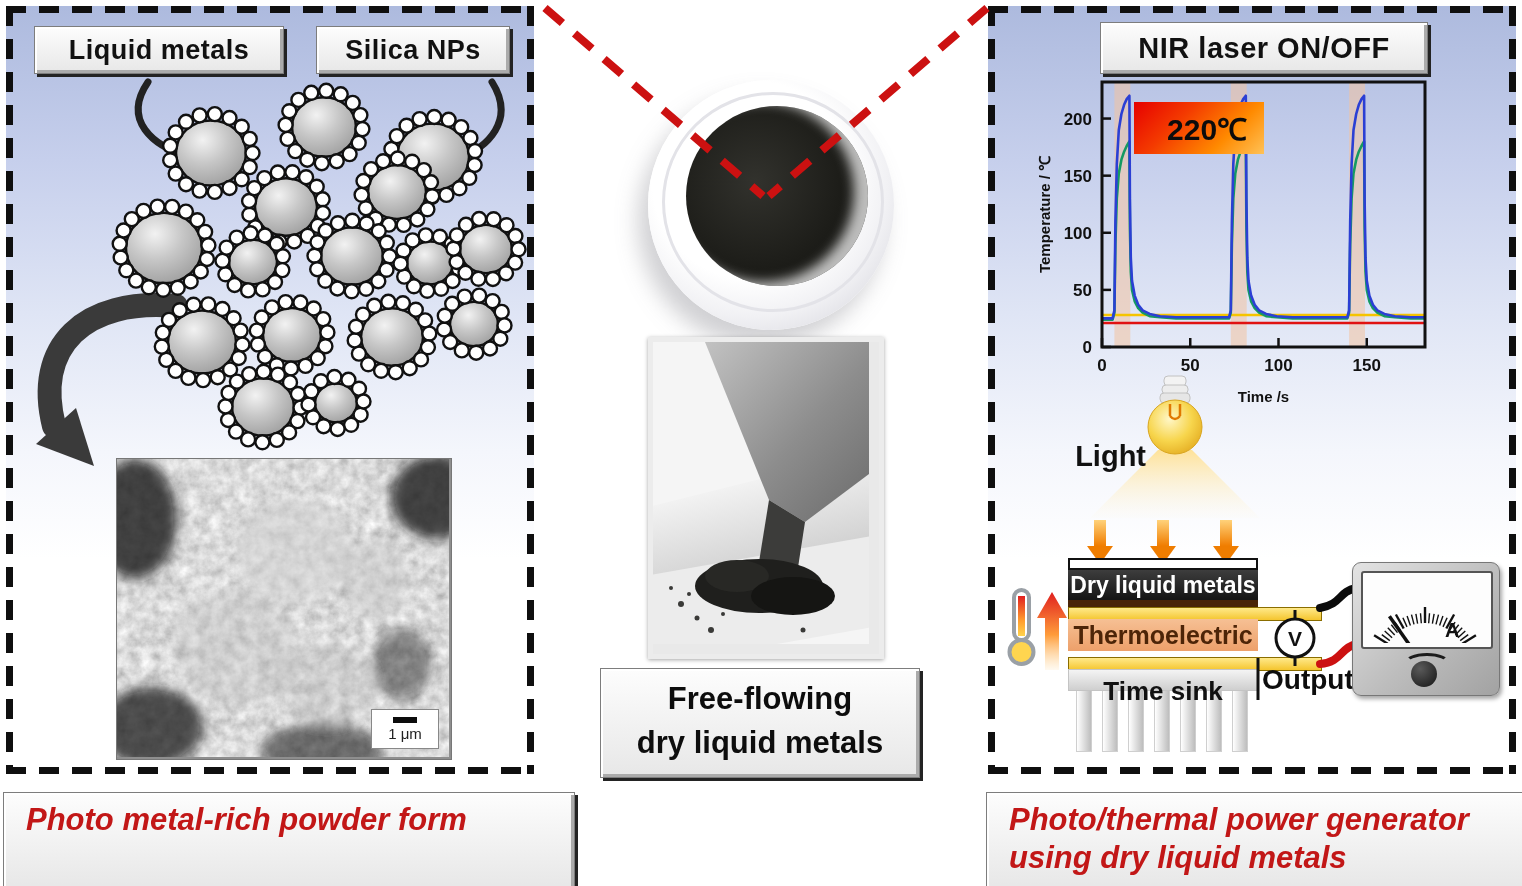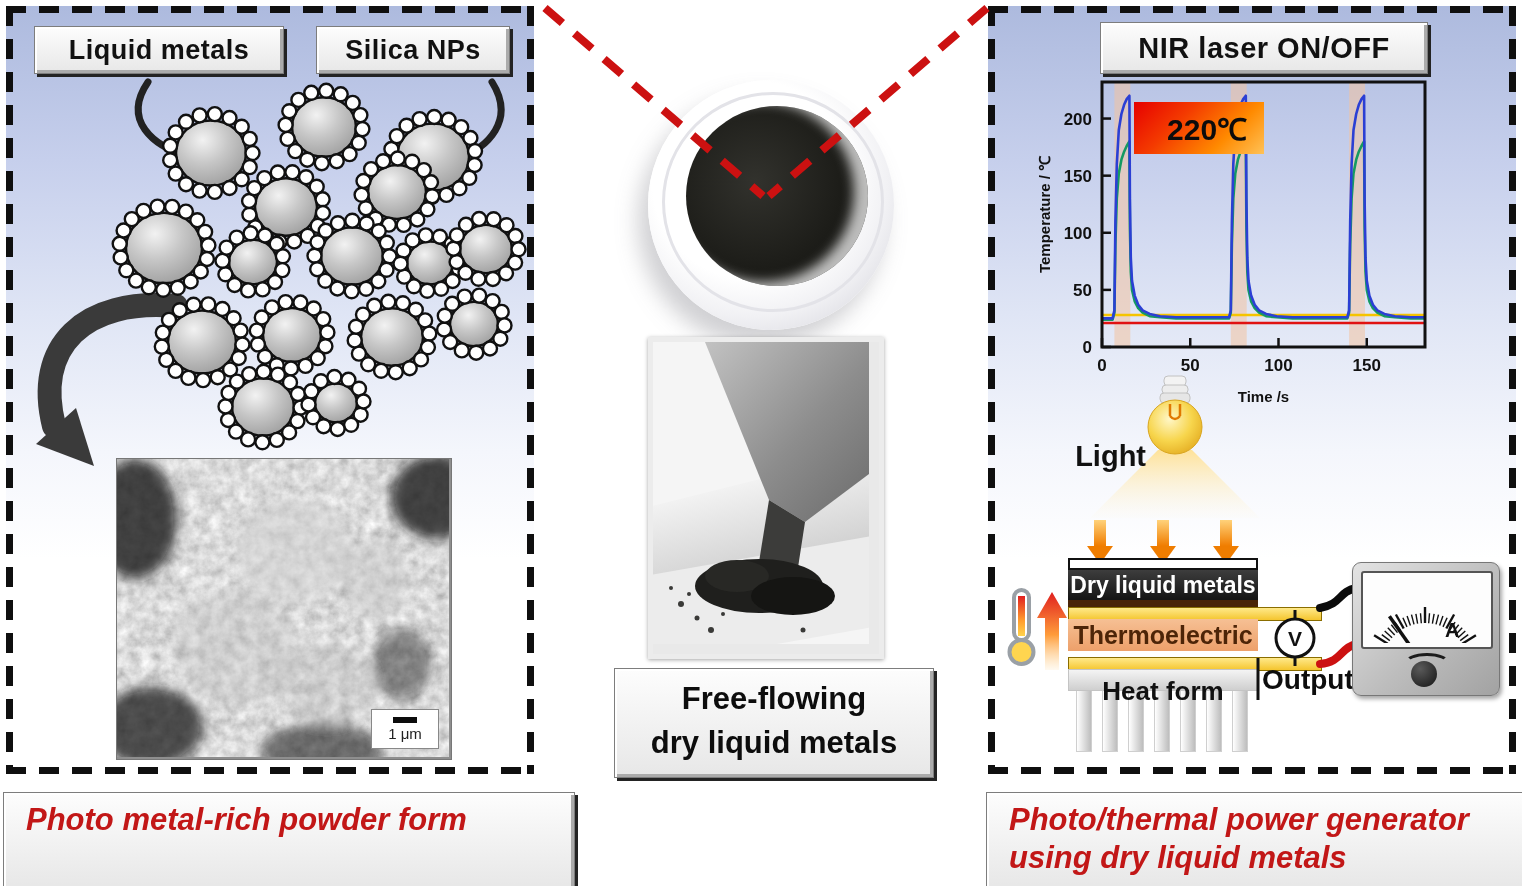--- a/index.html
+++ b/index.html
@@ -430,21 +430,21 @@
           <circle cx="44" cy="276" r="2.5"></circle>
           <circle cx="18" cy="246" r="2"></circle>
         <circle cx="58" cy="288" r="3"></circle>
           <circle cx="150" cy="288" r="2.5"></circle>
           <circle cx="36" cy="252" r="2"></circle>
           <circle cx="70" cy="272" r="2"></circle>
       </g>
     </svg>
   </div>
 
-  <div class="bevel caption-box caption-black abs" style="left:600px;top:668px;width:318px;height:100px;margin-left:14px;">
+  <div class="bevel caption-box caption-black abs" style="left:600px;top:668px;width:318px;height:100px;">
     <div>Free-flowing</div>
     <div>dry liquid metals</div>
   </div>
 
   <svg class="abs" style="left:0;top:0;pointer-events:none;z-index:6;" width="1522" height="886">
     <line x1="545" y1="8" x2="763" y2="196" stroke="#cc1111" stroke-width="8" stroke-dasharray="23 16"></line>
     <line x1="987" y1="8" x2="769" y2="196" stroke="#cc1111" stroke-width="8" stroke-dasharray="23 16"></line>
   </svg>
 
   <div class="panel" style="left:988px;top:6px;width:528px;height:768px;">
@@ -555,21 +555,21 @@
     </div>
     <div class="electrode" style="left:80px;top:651px;width:252px;height:12px;"></div>
     <div class="layer" style="left:80px;top:663px;width:190px;height:22px;background:linear-gradient(180deg,#f4f4f4,#cfcfcf);border:1px solid #c4c4c4;box-sizing:border-box;"></div>
     <div class="fin" style="left:88px;top:685px;height:60px;"></div>
     <div class="fin" style="left:114px;top:685px;height:60px;"></div>
     <div class="fin" style="left:140px;top:685px;height:60px;"></div>
     <div class="fin" style="left:166px;top:685px;height:60px;"></div>
     <div class="fin" style="left:192px;top:685px;height:60px;"></div>
     <div class="fin" style="left:218px;top:685px;height:60px;"></div>
     <div class="fin" style="left:244px;top:685px;height:60px;"></div>
-    <div class="txt" style="left:80px;top:670px;width:190px;text-align:center;font-size:26px;color:#111;">Heat form</div>
+    <div class="txt" style="left:80px;top:670px;width:190px;text-align:center;font-size:26px;color:#111;">Time sink</div>
 
     <svg class="abs" style="left:0;top:0;" width="528" height="768">
       <path d="M 332 602 C 354 598, 350 586, 368 582" fill="none" stroke="#0b0b0b" stroke-width="8" stroke-linecap="round"></path>
       <path d="M 332 658 C 354 656, 352 642, 368 638" fill="none" stroke="#cc1111" stroke-width="8" stroke-linecap="round"></path>
       <line x1="270" y1="652" x2="270" y2="694" stroke="#111" stroke-width="3"></line>
       <line x1="307" y1="604" x2="307" y2="660" stroke="#111" stroke-width="3"></line>
       <circle cx="307" cy="632" r="19" fill="#ffffff" stroke="#111" stroke-width="3"></circle>
       <text x="307" y="640" text-anchor="middle" font-size="21" font-weight="bold" fill="#111">V</text>
     </svg>
 

